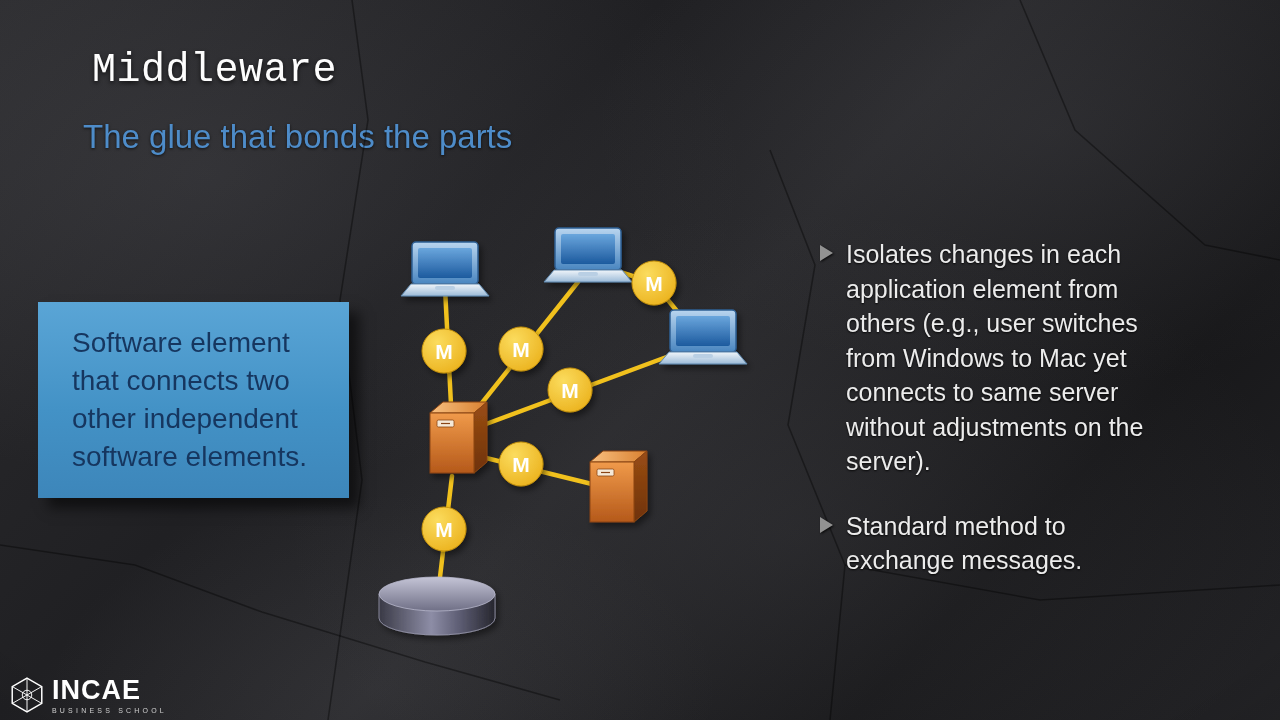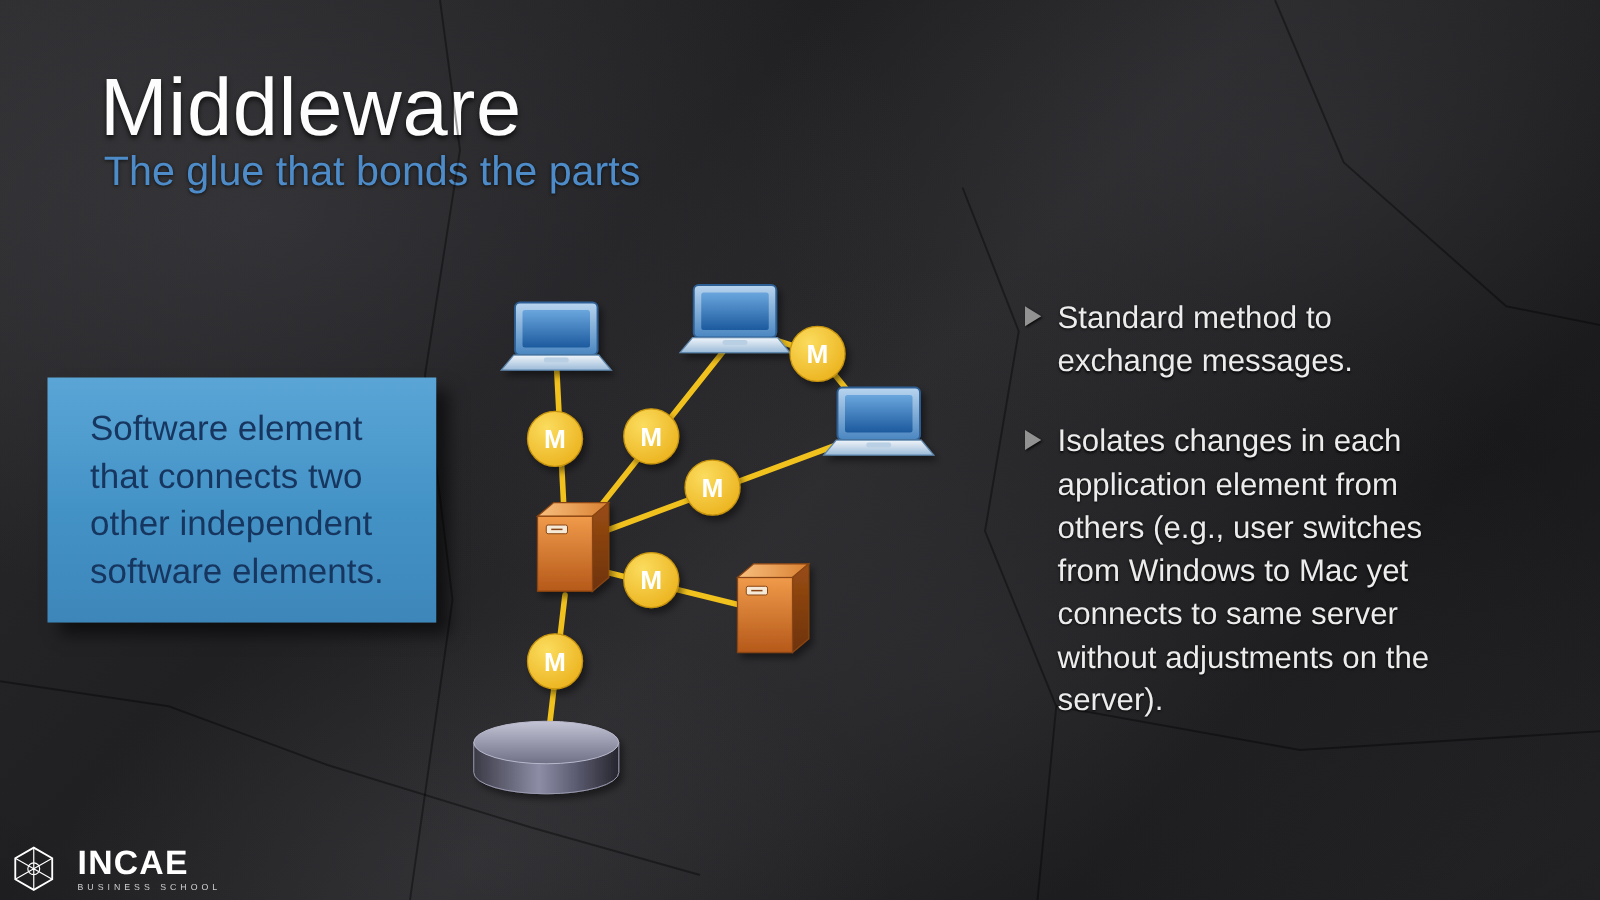--- a/index.html
+++ b/index.html
@@ -11,23 +11,23 @@
     background:
       radial-gradient(1500px 950px at 50% 42%, rgba(0,0,0,0) 55%, rgba(0,0,0,0.52) 100%),
       radial-gradient(900px 520px at 16% 24%, rgba(128,128,136,0.16), rgba(0,0,0,0) 60%),
       radial-gradient(760px 430px at 82% 18%, rgba(112,112,120,0.13), rgba(0,0,0,0) 60%),
       radial-gradient(820px 520px at 62% 74%, rgba(120,120,128,0.12), rgba(0,0,0,0) 62%),
       radial-gradient(560px 330px at 30% 96%, rgba(132,132,140,0.10), rgba(0,0,0,0) 60%),
       linear-gradient(133deg, #2c2c2f 0%, #202023 34%, #29292c 52%, #18181a 78%, #232326 100%);
   }
 
   .title {
-    position:absolute; left:80px; top:48px;
-    font-size:65px; font-weight:300; letter-spacing:0.5px;
-    color:#fdfdfd; text-shadow:0 2px 4px rgba(0,0,0,0.7);
+    position:absolute; left:92px; top:48px;
+    font-size:40px; font-weight:300; letter-spacing:0.5px;
+    color:#fdfdfd; text-shadow:0 2px 4px rgba(0,0,0,0.7);font-family:Liberation Mono, monospace;
   }
   .subtitle {
     position:absolute; left:83px; top:118px;
     font-size:33px; font-weight:400;
     color:#4e8cc9; text-shadow:0 1px 3px rgba(0,0,0,0.7);
   }
 
   .callout {
     position:absolute; left:38px; top:302px; width:311px;
     padding:22px 20px 22px 34px;
@@ -50,21 +50,21 @@
     border-left:13px solid #929292;
     filter:drop-shadow(1px 1px 1px rgba(0,0,0,0.8));
   }
   .bullet-text {
     font-size:25px; line-height:1.38; color:#ececec;
     text-shadow:0 1px 2px rgba(0,0,0,0.85);
   }
 
   .logo {
     position:absolute; left:8px; bottom:6px;
-    display:flex; align-items:flex-end; gap:16px;
+    display:flex; align-items:flex-end; gap:6px;
   }
   .logo-name {
     font-size:27px; font-weight:bold; color:#ffffff; letter-spacing:1px; line-height:1;
   }
   .logo-tagline {
     font-size:7px; letter-spacing:3.2px; color:#d0d0d0; margin-top:3px;
   }
 </style>
 </head>
 <body>
@@ -176,25 +176,25 @@
     <use href="#mnode" transform="translate(444,529)" filter="url(#ds)"></use>
   </svg>
 
   <div class="callout">
     <p>Software element that connects two other independent software elements.</p>
   </div>
 
   <ul class="bullets">
     <li>
       <span class="bullet-marker"></span>
-      <span class="bullet-text">Standard method to exchange messages.</span>
+      <span class="bullet-text">Isolates changes in each application element from others (e.g., user switches from Windows to Mac yet connects to same server without adjustments on the server).</span>
     </li>
     <li>
       <span class="bullet-marker"></span>
-      <span class="bullet-text">Isolates changes in each application element from others (e.g., user switches from Windows to Mac yet connects to same server without adjustments on the server).</span>
+      <span class="bullet-text">Standard method to exchange messages.</span>
     </li>
   </ul>
 
   <div class="logo">
     <svg width="38" height="38" viewBox="0 0 36 36" aria-hidden="true">
       <polygon points="18,2 32,10 32,26 18,34 4,26 4,10" fill="none" stroke="#ffffff" stroke-width="1.4"></polygon>
       <path d="M18,2 L18,34 M4,10 L32,26 M32,10 L4,26" stroke="#ffffff" stroke-width="0.9" fill="none"></path>
       <circle cx="18" cy="18" r="4.5" fill="none" stroke="#ffffff" stroke-width="0.9"></circle>
     </svg>
     <div>

